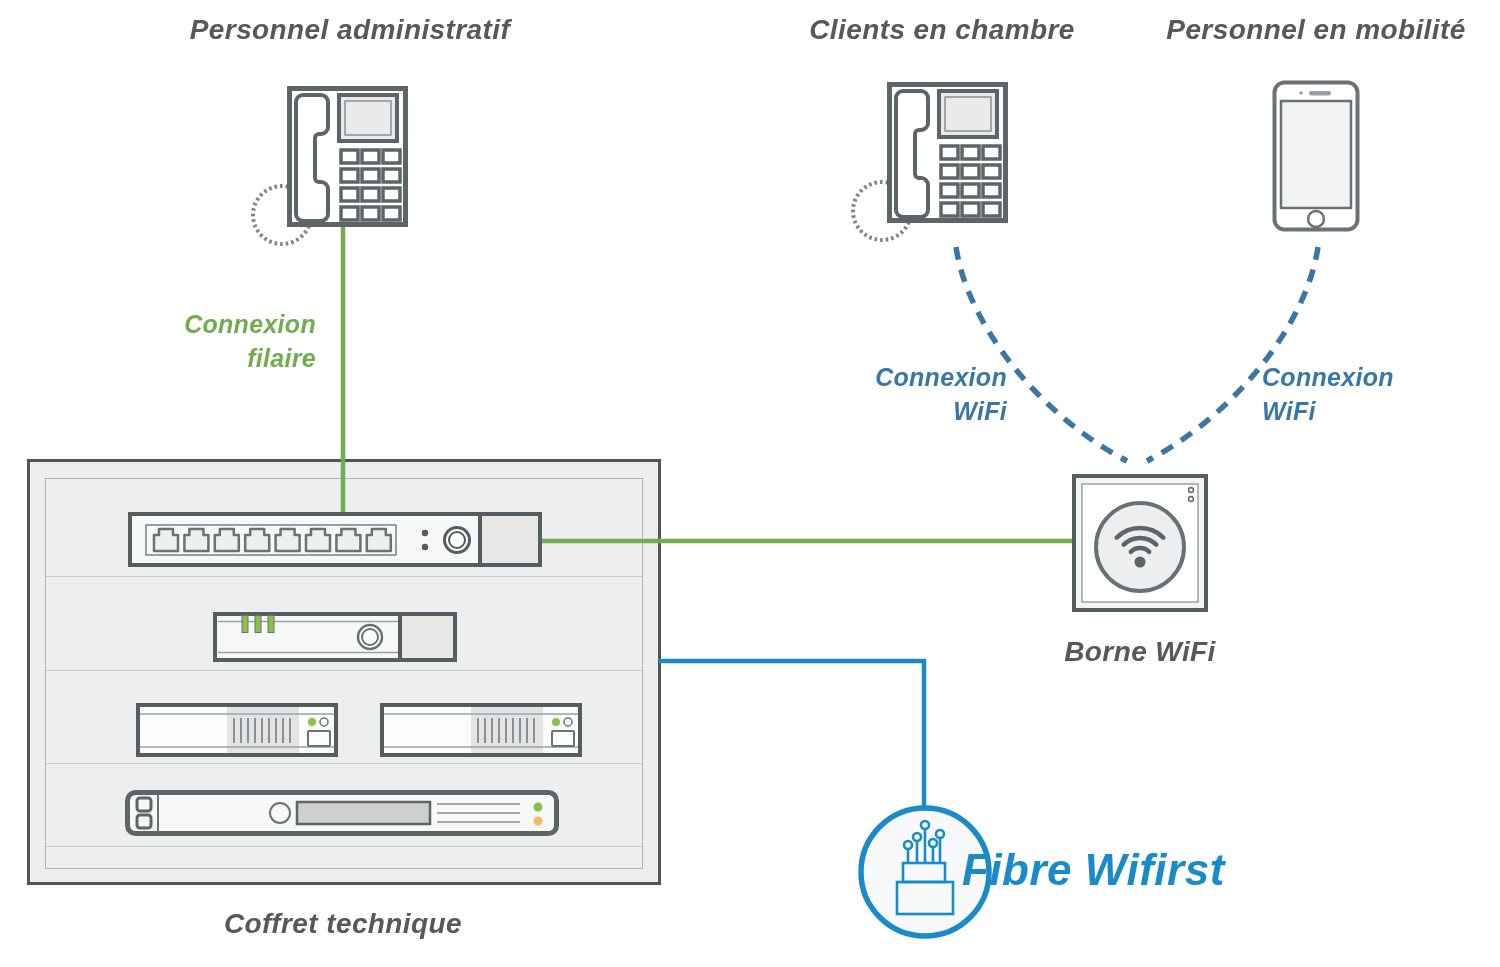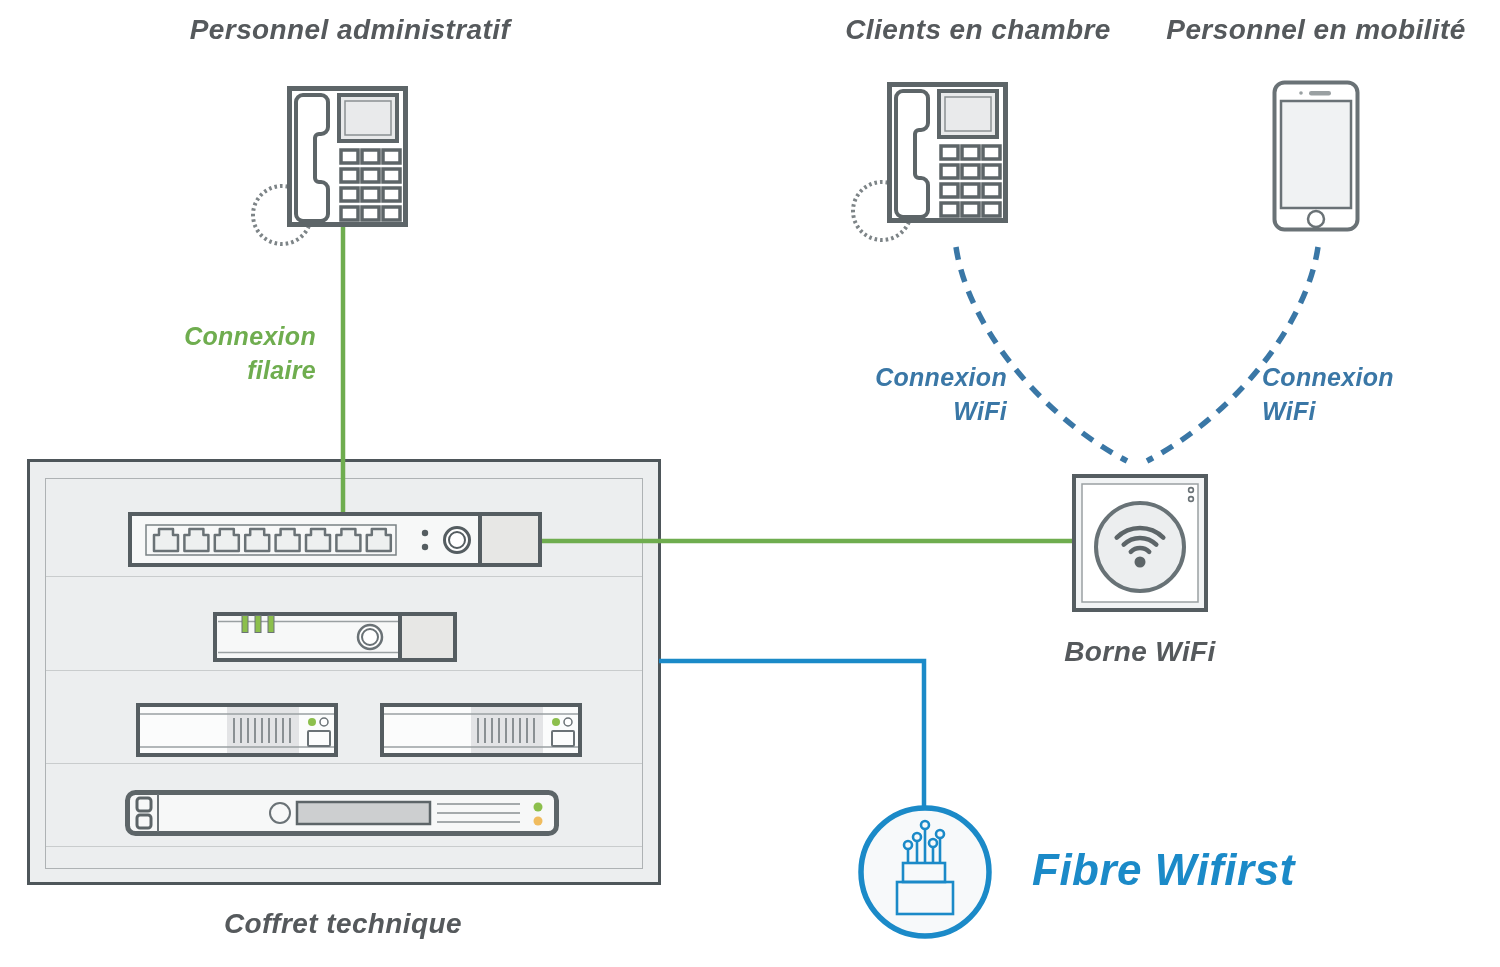--- a/index.html
+++ b/index.html
@@ -15,21 +15,21 @@
     font-style:italic;
   }
   .abs{position:absolute;}
   .node-title{
     color:var(--text-dark);font-size:28px;font-weight:700;
     text-align:center;letter-spacing:.4px;white-space:nowrap;
   }
   .conn-label{
     font-size:25px;font-weight:600;line-height:34px;letter-spacing:.3px;
   }
-  .conn-label.green{color:var(--green);margin-top:12px;}
+  .conn-label.green{color:var(--green);}
   .conn-label.blue{color:var(--wifi-blue);}
   .fiber-title{
     color:var(--fiber-blue);font-size:44px;font-weight:700;letter-spacing:.5px;
     white-space:nowrap;
   }
   
   #cabinet{
     left:27px;top:459px;width:628px;height:420px;
     background:var(--panel-gray);border:3px solid #4e565a;
   }
@@ -209,24 +209,24 @@
       <path d="M53,61 V47 M62,61 V39 M70,61 V27 M78,61 V45 M85,61 V36"></path>
       <circle cx="53" cy="43" r="4"></circle>
       <circle cx="62" cy="35" r="4"></circle>
       <circle cx="70" cy="23" r="4"></circle>
       <circle cx="78" cy="41" r="4"></circle>
       <circle cx="85" cy="32" r="4"></circle>
     </g>
   </svg>
 
   <div class="abs node-title" style="left:150px;top:14px;width:400px">Personnel administratif</div>
-  <div class="abs node-title" style="left:778px;top:14px;width:400px">Clients en chambre</div>
+  <div class="abs node-title" style="left:742px;top:14px;width:400px">Clients en chambre</div>
   <div class="abs node-title" style="left:1116px;top:14px;width:400px">Personnel en mobilité</div>
 
   <div class="abs conn-label green" style="left:166px;top:307px;width:150px;text-align:right">Connexion filaire</div>
   <div class="abs conn-label blue" style="left:857px;top:360px;width:150px;text-align:right">Connexion WiFi</div>
   <div class="abs conn-label blue" style="left:1262px;top:360px;width:160px;text-align:left">Connexion WiFi</div>
 
   <div class="abs node-title" style="left:143px;top:908px;width:400px">Coffret technique</div>
   <div class="abs node-title" style="left:1040px;top:636px;width:200px">Borne WiFi</div>
-  <div class="abs fiber-title" style="left:1032px;top:845px">Fibre Wifirst</div>
+  <div class="abs fiber-title" style="left:962px;top:845px">Fibre Wifirst</div>
 
 </div>
 
 </body></html>

